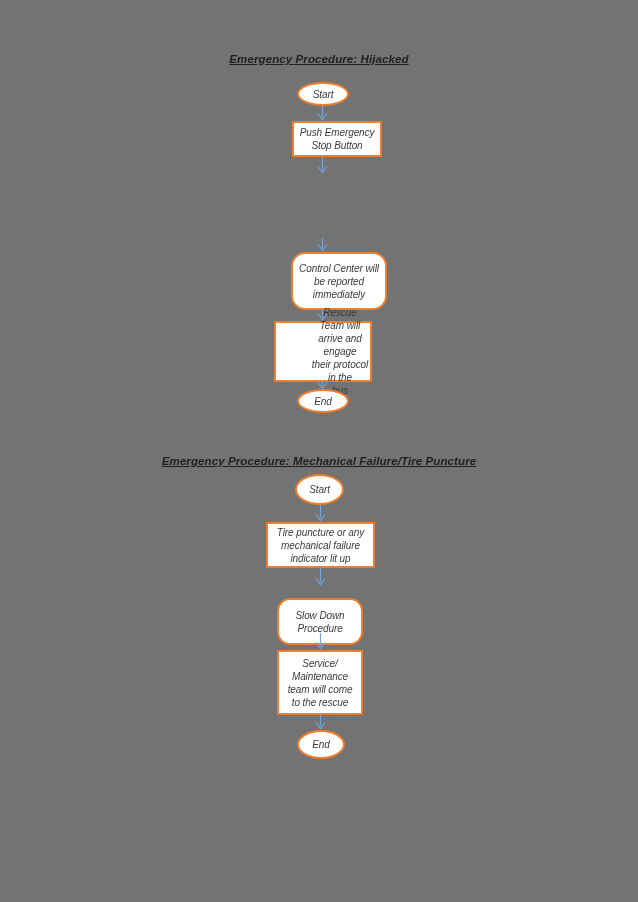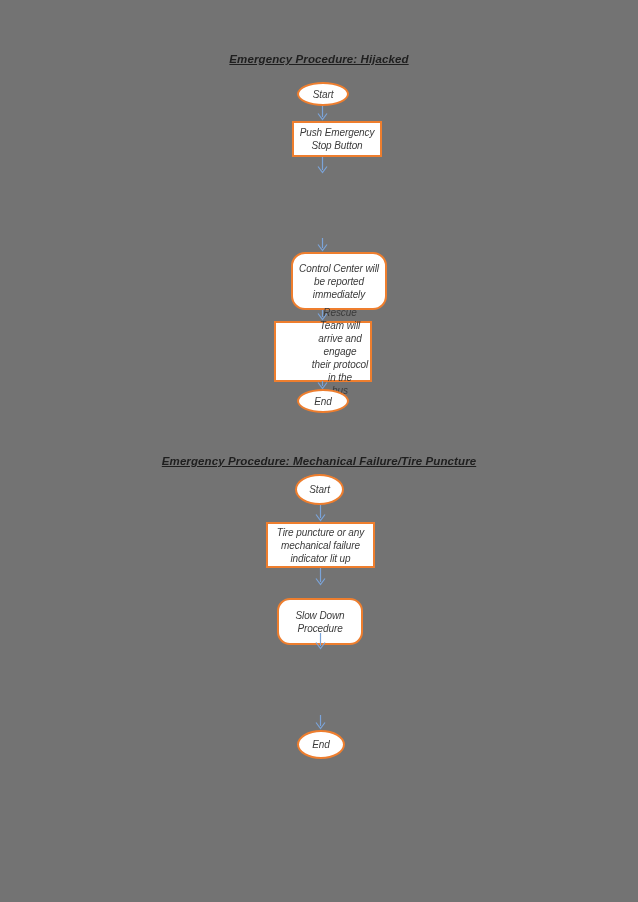--- a/index.html
+++ b/index.html
@@ -128,20 +128,24 @@
   <div class="node rounded" style="left:277px;top:586px;width:86px;height:47px;margin-top:12px;">Slow Down
 Procedure</div>
 
   <div class="connector" style="left:314px;top:633px;">
     <svg width="13" height="17" xmlns="http://www.w3.org/2000/svg">
       <path d="M6.5 0 V 13" stroke="#7ba4d9" stroke-width="1.2" fill="none"></path>
       <path d="M2 9.5 L6.5 15.5 L11 9.5" stroke="#7ba4d9" stroke-width="1.2" fill="none"></path>
     </svg>
   </div>
 
+  <div class="node process" style="left:277px;top:650px;width:86px;height:65px;">Service/
+Maintenance
+team will come
+to the rescue</div>
 
   <div class="connector" style="left:314px;top:715px;">
     <svg width="13" height="15" xmlns="http://www.w3.org/2000/svg">
       <path d="M6.5 0 V 11" stroke="#7ba4d9" stroke-width="1.2" fill="none"></path>
       <path d="M2 7.5 L6.5 13.5 L11 7.5" stroke="#7ba4d9" stroke-width="1.2" fill="none"></path>
     </svg>
   </div>
 
   <div class="node terminator" style="left:297px;top:730px;width:48px;height:29px;">End</div>
 

